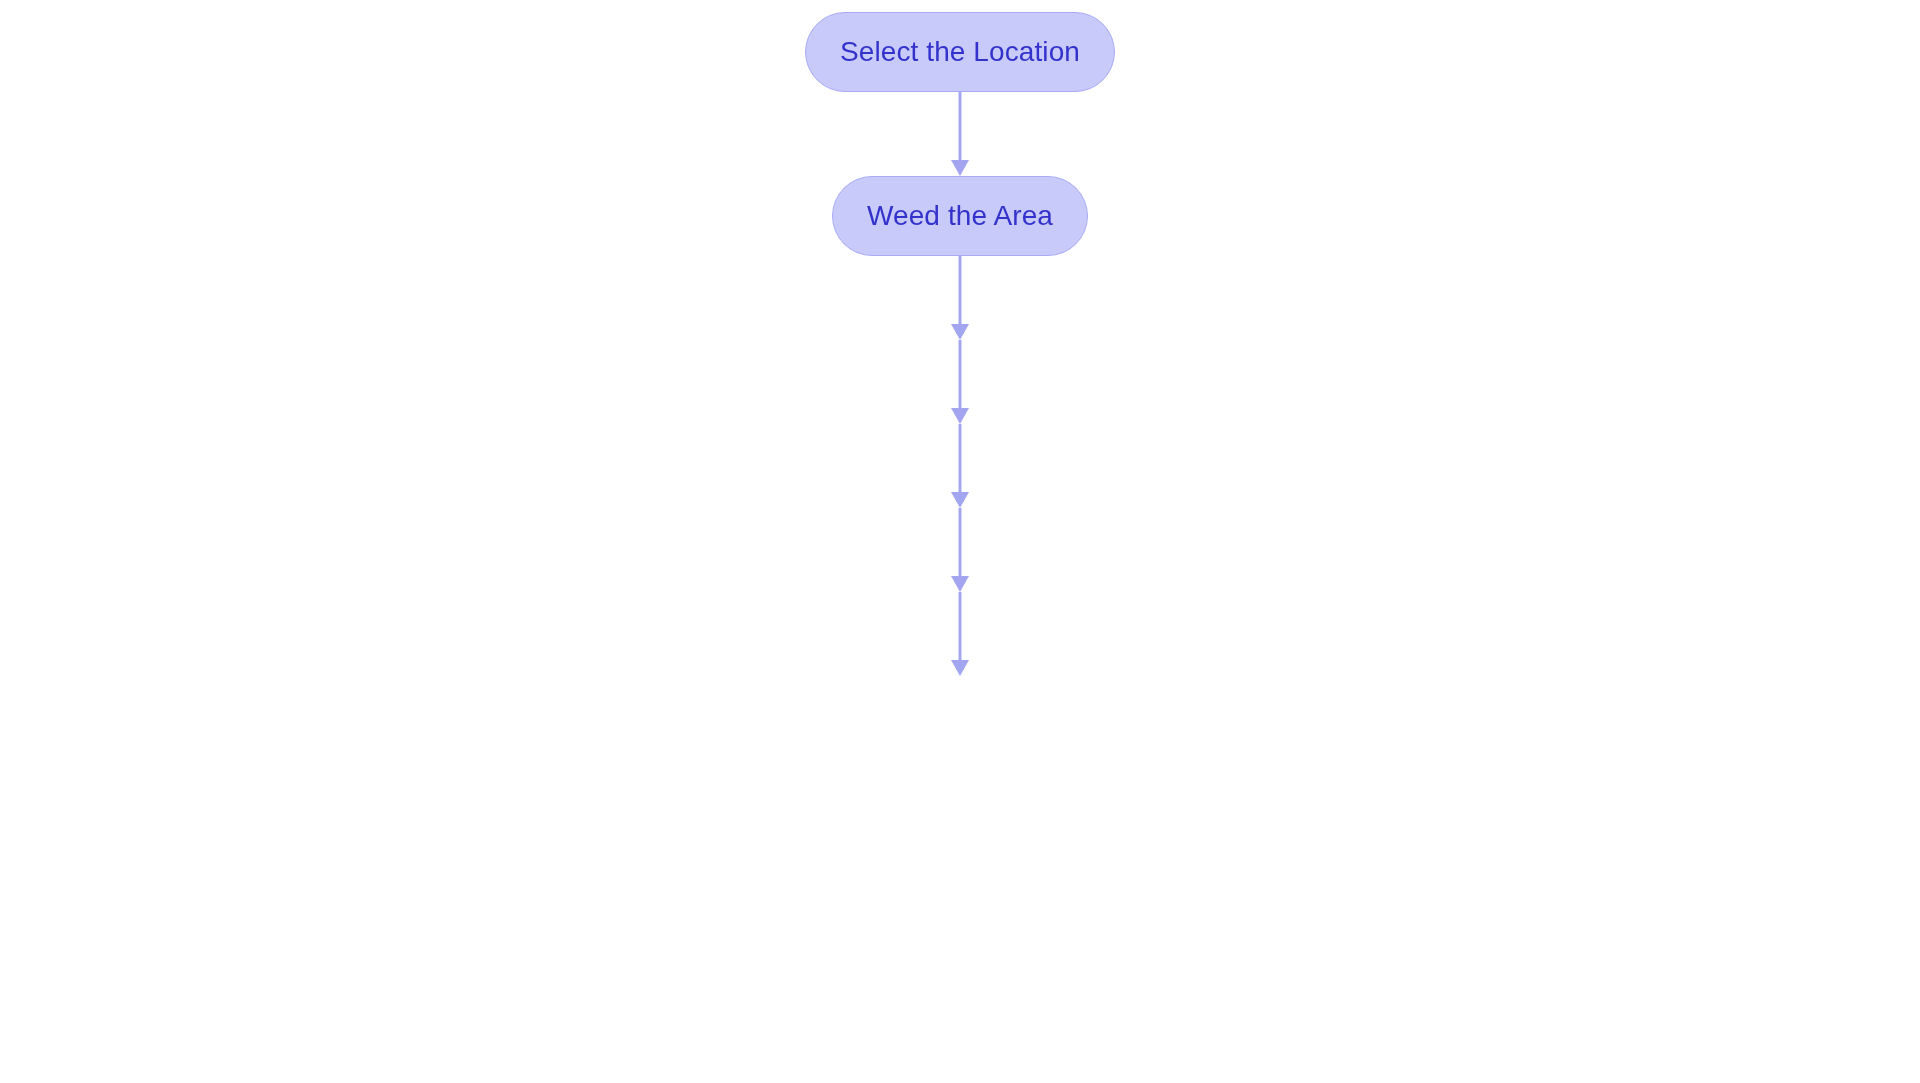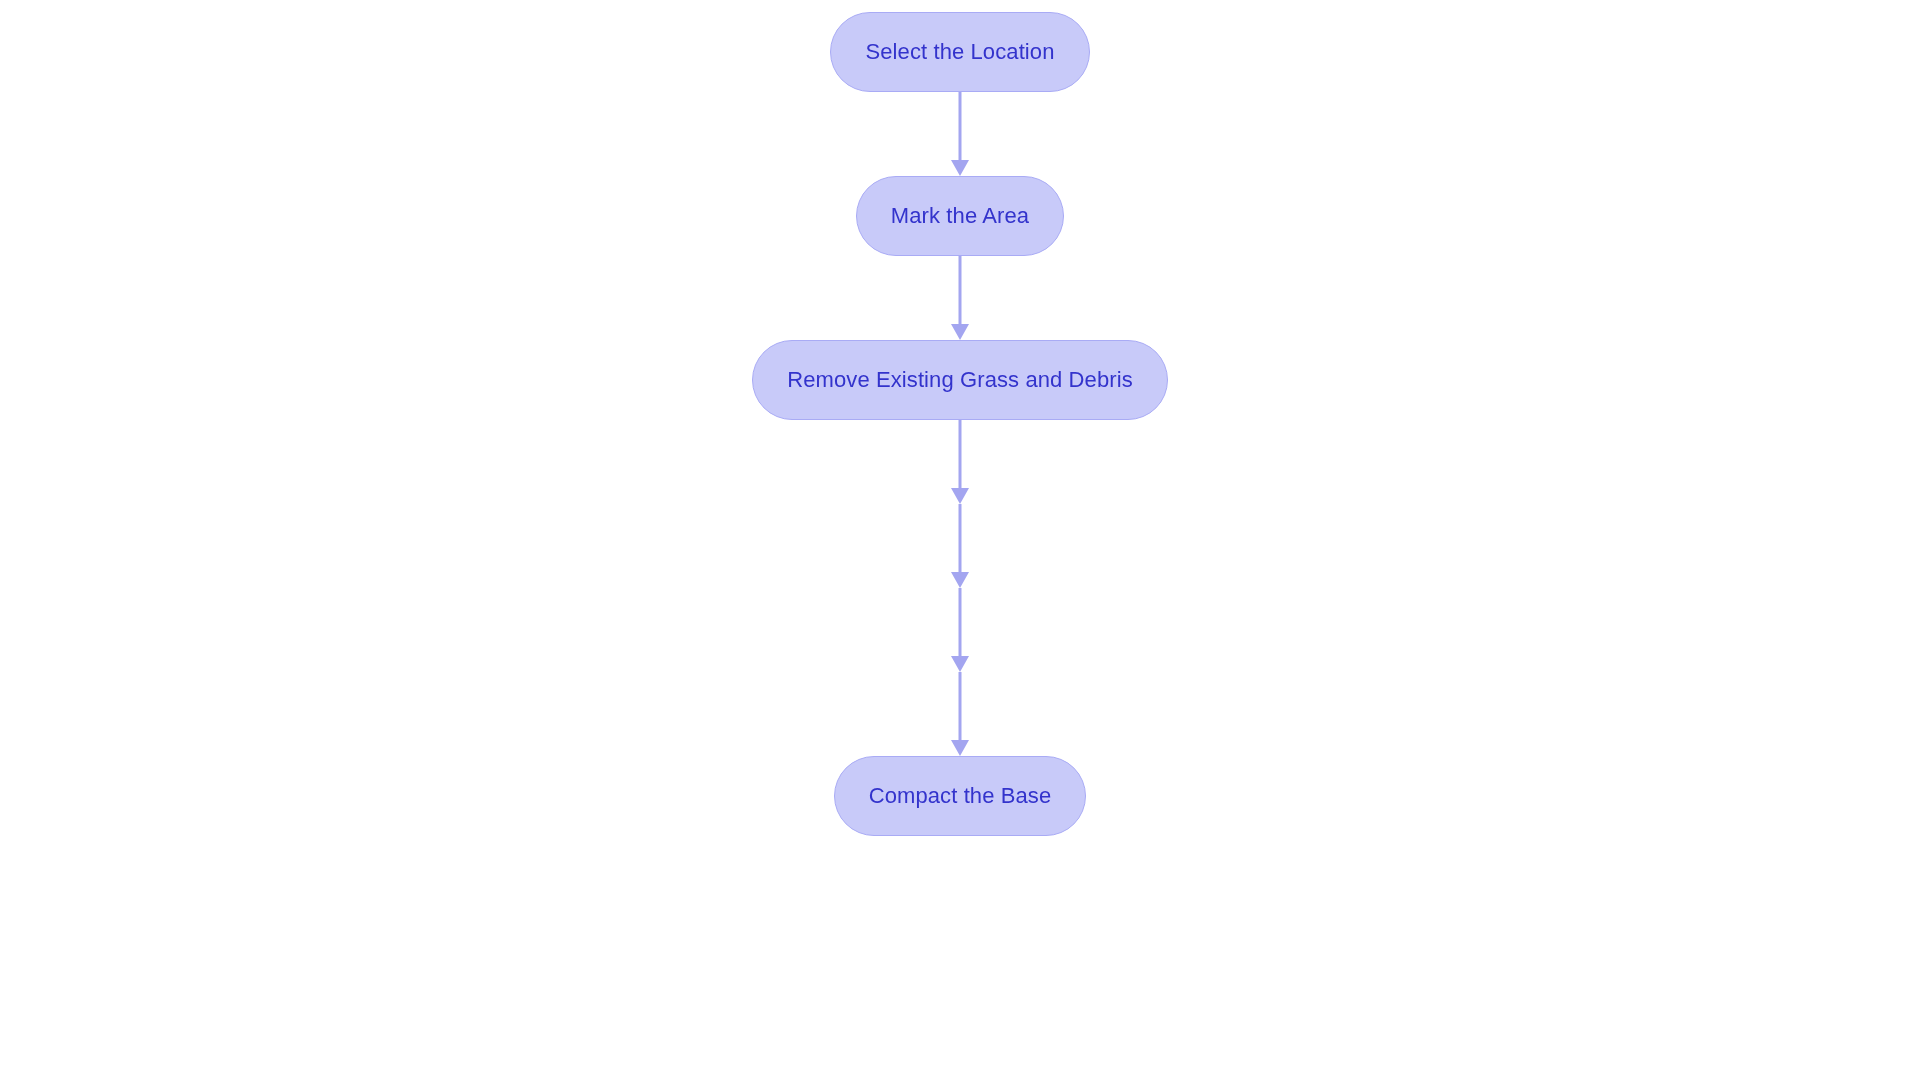--- a/index.html
+++ b/index.html
@@ -39,21 +39,21 @@
     border: 1.6px solid #a9abf5;
     border-radius: 40px;
     display: flex;
     align-items: center;
     justify-content: center;
     padding: 0 34px;
     flex: 0 0 auto;
   }
   .node-label {
     color: #3333cc;
-    font-size: 22px;
+    font-size: 28px;
     font-family: "Liberation Sans", sans-serif;
     font-weight: 400;
     letter-spacing: 0.1px;
     white-space: nowrap;
     line-height: 1;
   }
   .connector {
     flex: 0 0 auto;
     width: 20px;
     height: 84px;
@@ -89,30 +89,21 @@
     <div class="node">
       <span class="node-label">Select the Location</span>
     </div>
 
     <div class="connector">
       <span class="line"></span>
       <span class="head"></span>
     </div>
 
     <div class="node">
-      <span class="node-label">Mark the Area</span>
-    </div>
-
-    <div class="connector">
-      <span class="line"></span>
-      <span class="head"></span>
-    </div>
-
-    <div class="node">
-      <span class="node-label">Remove Existing Grass and Debris</span>
+      <span class="node-label">Weed the Area</span>
     </div>
 
     <div class="connector">
       <span class="line"></span>
       <span class="head"></span>
     </div>
 
 
     <div class="connector">
       <span class="line"></span>
@@ -124,18 +115,21 @@
       <span class="line"></span>
       <span class="head"></span>
     </div>
 
 
     <div class="connector">
       <span class="line"></span>
       <span class="head"></span>
     </div>
 
-    <div class="node">
-      <span class="node-label">Compact the Base</span>
+
+    <div class="connector">
+      <span class="line"></span>
+      <span class="head"></span>
     </div>
+
 
   </div>
 </div>
 
 </body></html>

